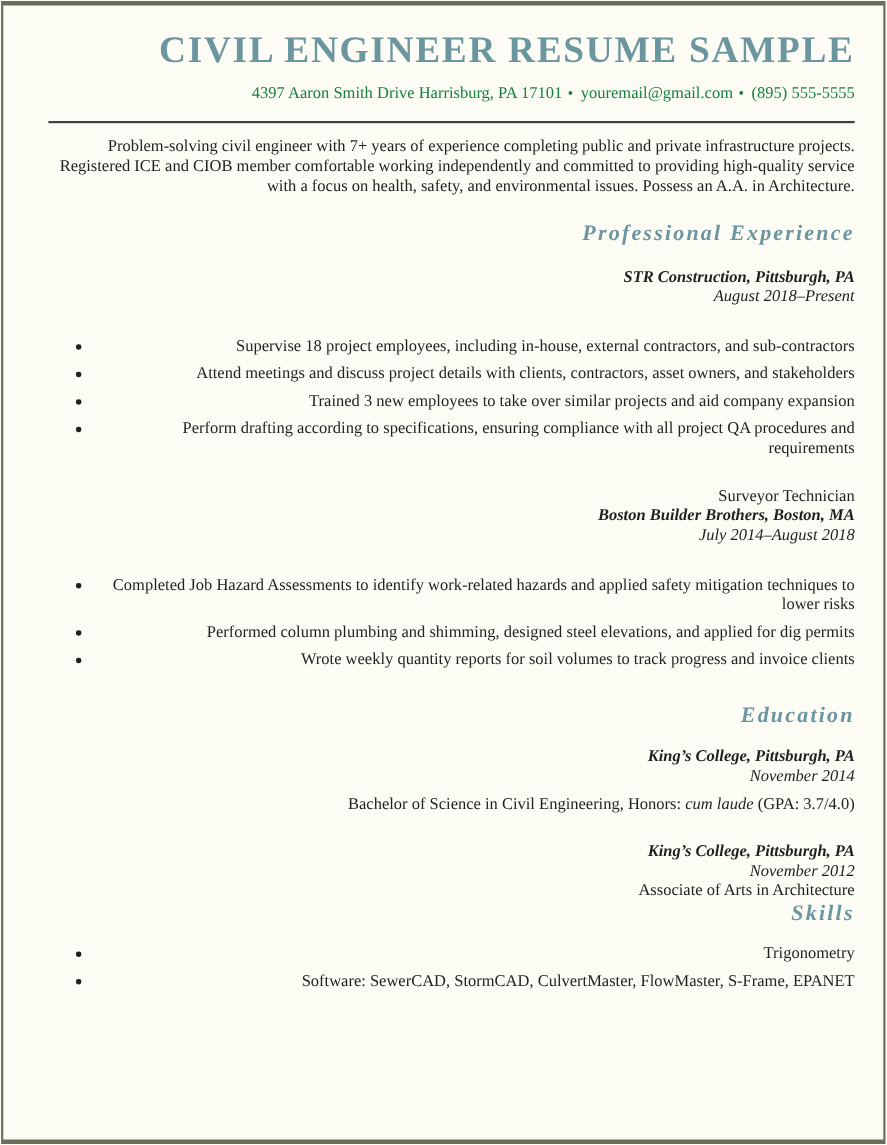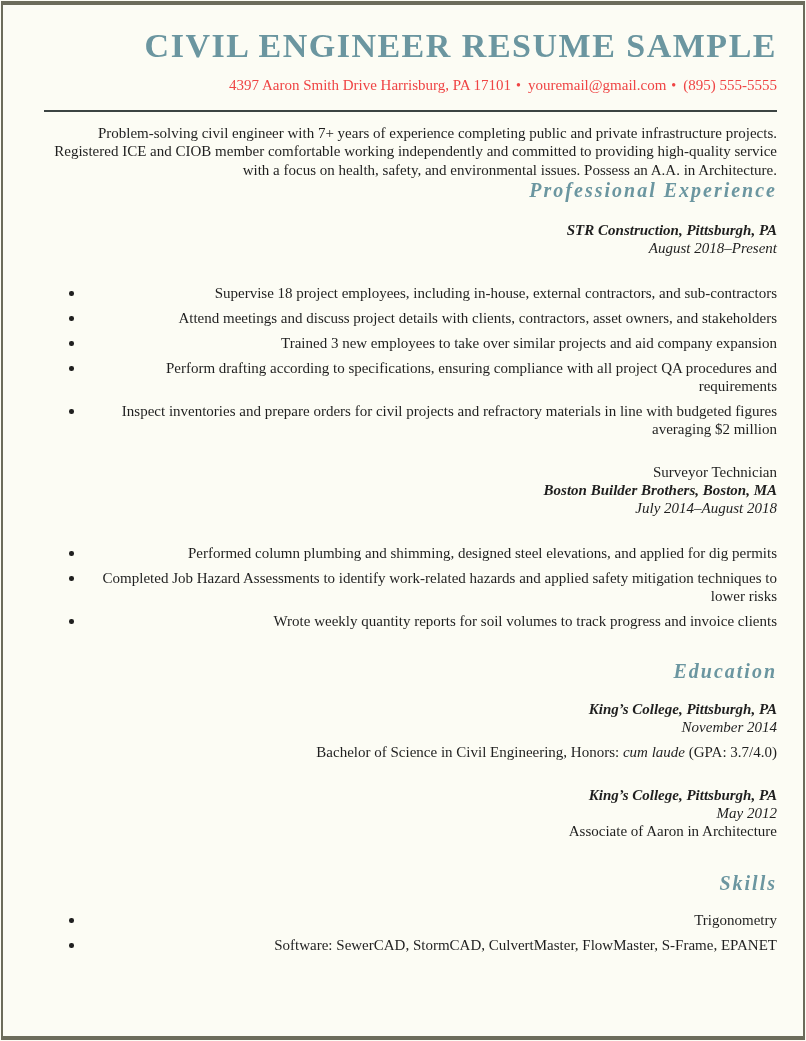--- a/index.html
+++ b/index.html
@@ -32,21 +32,21 @@
   h1.resume-title {
     font-size: 34px;
     font-weight: 700;
     letter-spacing: 1.5px;
     color: #6b96a0;
     font-family: "Liberation Serif", serif;
   }
   .contact-line {
     margin-top: 12px;
     font-size: 15px;
-    color: #ef4444;
+    color: #15803d;
   }
   .contact-line .sep {
     display: inline-block;
     margin: 0 7px 0 5px;
     font-size: 14px;
   }
   hr.divider {
     border: none;
     border-top: 2px solid #3c4442;
     margin-top: 16px;
@@ -57,23 +57,23 @@
     line-height: 1.22;
   }
   h2.section-heading {
     font-size: 20px;
     font-style: italic;
     font-weight: 600;
     letter-spacing: 2px;
     color: #6b96a0;
     font-family: "Liberation Serif", serif;
   }
-  .section-experience h2.section-heading { }
+  .section-experience h2.section-heading { margin-top: 22px; }
   .section-education h2.section-heading  { margin-top: 30px; }
-  .section-skills h2.section-heading     { margin-top: 32px; }
+  .section-skills h2.section-heading     { }
   .job { margin-top: 20px; }
   .job + .job { margin-top: 26px; }
   .job-title, .job-company, .job-dates, .edu-school, .edu-date, .edu-degree {
     font-size: 15px;
     line-height: 1.18;
   }
   .job-company, .edu-school { font-weight: 700; font-style: italic; }
   .job-dates, .edu-date { font-style: italic; }
   ul.bullets {
     list-style: none;
@@ -122,49 +122,48 @@
     <h2 class="section-heading">Professional Experience</h2>
 
     <div class="job">
       <p class="job-company">STR Construction, Pittsburgh, PA</p>
       <p class="job-dates">August 2018–Present</p>
       <ul class="bullets">
         <li>Supervise 18 project employees, including in-house, external contractors, and sub-contractors</li>
         <li>Attend meetings and discuss project details with clients, contractors, asset owners, and stakeholders</li>
         <li>Trained 3 new employees to take over similar projects and aid company expansion</li>
         <li>Perform drafting according to specifications, ensuring compliance with all project QA procedures and requirements</li>
-        <li>Inspect inventories and prepare orders for civil projects and refractory materials in line with budgeted figures averaging $2 million</li>
       </ul>
     </div>
 
     <div class="job">
       <p class="job-title">Surveyor Technician</p>
       <p class="job-company">Boston Builder Brothers, Boston, MA</p>
       <p class="job-dates">July 2014–August 2018</p>
       <ul class="bullets">
+        <li>Completed Job Hazard Assessments to identify work-related hazards and applied safety mitigation techniques to lower risks</li>
         <li>Performed column plumbing and shimming, designed steel elevations, and applied for dig permits</li>
-        <li>Completed Job Hazard Assessments to identify work-related hazards and applied safety mitigation techniques to lower risks</li>
         <li>Wrote weekly quantity reports for soil volumes to track progress and invoice clients</li>
       </ul>
     </div>
   </section>
 
   <section class="section-education">
     <h2 class="section-heading">Education</h2>
 
     <div class="edu-entry">
       <p class="edu-school">King’s College, Pittsburgh, PA</p>
       <p class="edu-date">November 2014</p>
       <p class="edu-degree"><span>Bachelor of Science in Civil Engineering, Honors: </span><span class="italic">cum laude</span><span> (GPA: 3.7/4.0)</span></p>
     </div>
 
     <div class="edu-entry">
       <p class="edu-school">King’s College, Pittsburgh, PA</p>
-      <p class="edu-date">May 2012</p>
-      <p class="edu-degree" style="margin-top:0">Associate of Aaron in Architecture</p>
+      <p class="edu-date">November 2012</p>
+      <p class="edu-degree" style="margin-top:0">Associate of Arts in Architecture</p>
     </div>
   </section>
 
   <section class="section-skills">
     <h2 class="section-heading">Skills</h2>
     <ul class="bullets">
       <li>Trigonometry</li>
       <li>Software: SewerCAD, StormCAD, CulvertMaster, FlowMaster, S-Frame, EPANET</li>
 
     </ul>

